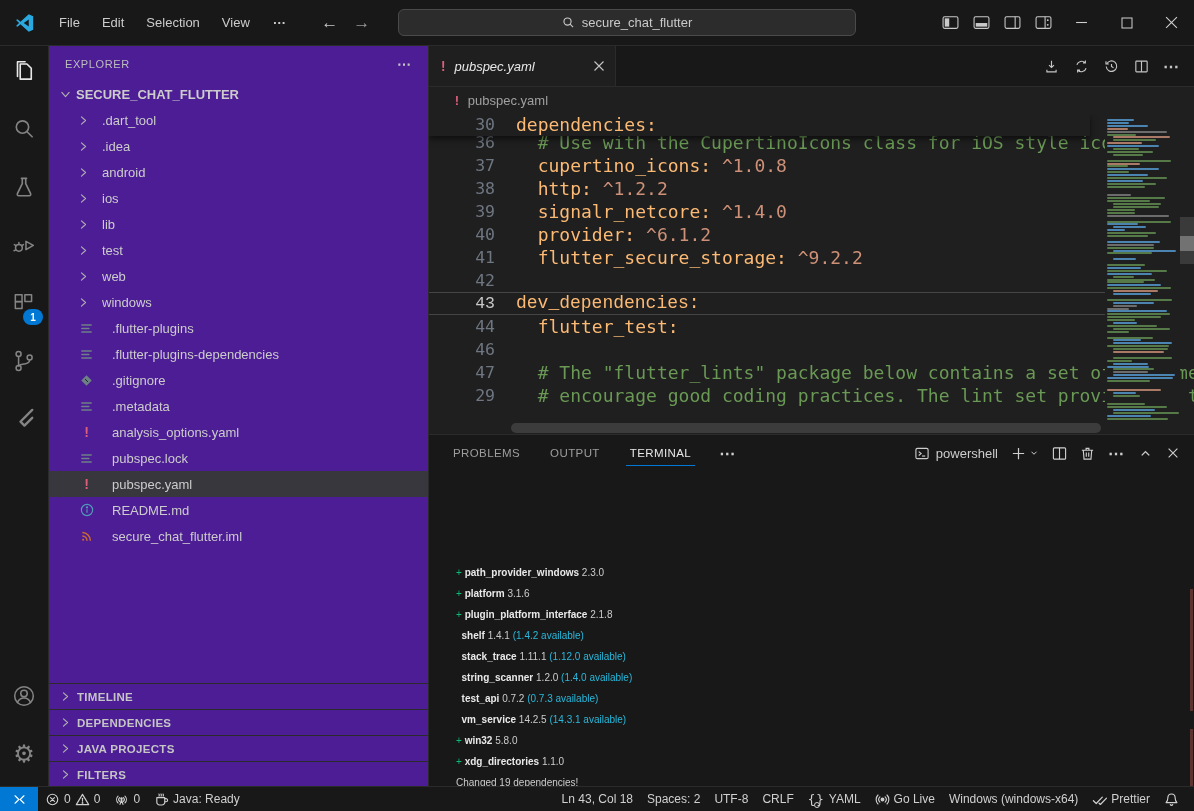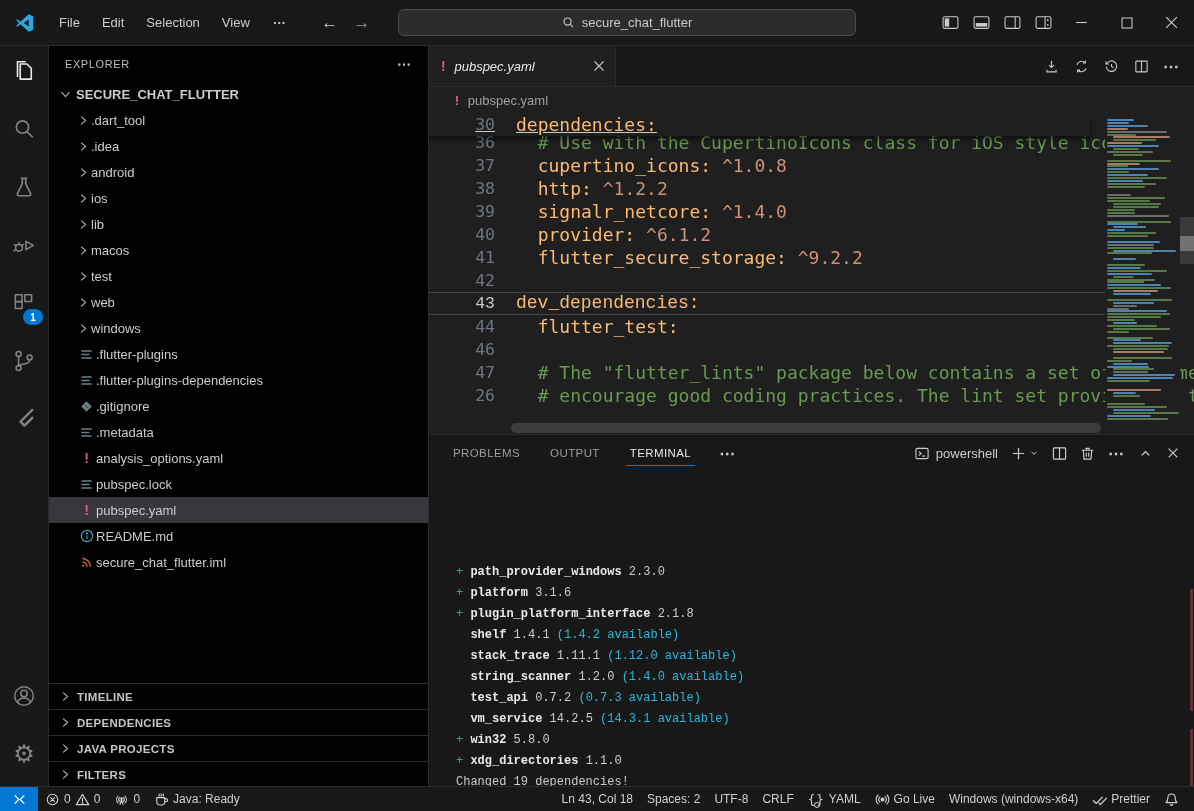--- a/index.html
+++ b/index.html
@@ -30,30 +30,30 @@
   .abitem{position:relative;width:48px;height:50px;display:flex;align-items:center;justify-content:center;
           color:#848484;margin-bottom:8px;}
   .abitem.active{color:#e7e7e7;}
   .abitem .badge{position:absolute;right:5px;bottom:3px;min-width:16px;height:16px;border-radius:9px;
                  background:#0078d4;color:#fff;font-size:10px;display:flex;align-items:center;
                  justify-content:center;padding:0 2px;font-weight:bold;}
   .abspacer{flex:1}
   .gearglyph{font-family:"DejaVu Sans",sans-serif;font-size:24px;line-height:1;}
 
   
-  .sidebar{position:absolute;left:49px;top:46px;bottom:24px;width:379px;background:#000000;
+  .sidebar{position:absolute;left:49px;top:46px;bottom:24px;width:379px;background:#4c1d95;
            border-right:1px solid #2b2b2b;overflow:hidden;}
   .sbheader{height:35px;display:flex;align-items:center;padding:0 16px;font-size:11px;
             letter-spacing:.6px;color:#bdbdbd;}
   .sbheader .more{margin-left:auto;font-weight:bold;font-size:14px;color:#c5c5c5;letter-spacing:1px;}
   .treerow{height:26px;display:flex;align-items:center;font-size:13px;color:#cccccc;
            white-space:nowrap;cursor:default;}
   .treerow.rootrow{font-weight:bold;padding-left:10px;gap:4px;}
-  .treerow.folder{padding-left:28px;gap:1px;}
-  .treerow.file{padding-left:30px;gap:2px;}
+  .treerow.folder{padding-left:28px;gap:12px;}
+  .treerow.file{padding-left:30px;gap:18px;}
   .treerow.selected{background:#37373d;}
   .chev{color:#b0b0b0;display:flex;}
   .ficon{width:15px;display:flex;justify-content:center;align-items:center;font-weight:bold;}
   .ficon.yaml{color:#dd5f7a;font-size:14.5px;font-family:"DejaVu Sans Mono",monospace;}
   .sbsections{position:absolute;left:0;right:0;bottom:0;}
   .secrow{height:25px;border-top:1px solid #2b2b2b;display:flex;align-items:center;
           padding-left:10px;gap:5px;font-size:11.5px;font-weight:bold;color:#c5c5c5;letter-spacing:.3px;}
 
   
   .editorarea{position:absolute;left:429px;top:46px;right:0;bottom:24px;display:flex;
@@ -71,41 +71,41 @@
   .coderegion{position:relative;height:320px;overflow:hidden;background:#1f1f1f;
               font-family:"DejaVu Sans Mono",monospace;font-size:18px;line-height:23px;}
   .codelines{position:absolute;left:0;right:89px;top:17px;}
   .cl{display:flex;height:23px;white-space:pre;}
   .cl .ln{width:66px;flex:none;text-align:right;padding-right:21px;color:#6e7681;font-size:16.5px;}
   .cl .ct{flex:1;}
   .cl.current{border-top:1px solid #454545;border-bottom:1px solid #454545;height:21px;line-height:21px;font-family:Liberation Mono, monospace;}
   .cl.current .ln{color:#c8c8c8;}
   .tok-key{color:#fdba74}.tok-str{color:#ce9178}.tok-com{color:#6a9955}
   .sticky{position:absolute;left:0;right:104px;top:0;height:22px;background:#1f1f1f;z-index:3;
-          box-shadow:0 3px 6px rgba(0,0,0,.55);display:flex;white-space:pre;line-height:22px;text-decoration:underline;}
+          box-shadow:0 3px 6px rgba(0,0,0,.55);display:flex;white-space:pre;line-height:22px;}
   .sticky .ln{width:66px;flex:none;text-align:right;padding-right:21px;color:#6e7681;font-size:16.5px;}
   .minimap{position:absolute;top:0;right:14px;width:75px;bottom:0;background:#1f1f1f;overflow:hidden;}
   .mmline{position:absolute;height:2px;border-radius:1px;}
   .vthumb{position:absolute;right:0;top:103px;width:14px;height:47px;background:rgba(121,121,121,.3);}
   .vthumb2{position:absolute;right:0;top:122px;width:14px;height:15px;background:rgba(170,170,170,.5);}
   .hthumb{position:absolute;left:82px;bottom:1px;width:590px;height:10px;border-radius:5px;
           background:rgba(121,121,121,.32);}
 
   
   .panel{flex:1;border-top:1px solid #2b2b2b;background:#181818;display:flex;flex-direction:column;min-height:0;}
   .panelheader{height:36px;display:flex;align-items:center;padding-left:20px;flex:none;}
   .ptab{height:36px;display:flex;align-items:center;padding:0 4px;margin-right:22px;font-size:11.5px;
         letter-spacing:.4px;color:#9d9d9d;position:relative;}
   .ptab.active{color:#e7e7e7;}
   .ptab.active::after{content:"";position:absolute;left:0;right:0;bottom:5px;height:1.5px;background:#0078d4;}
   .pmore{color:#cfcfcf;margin-left:2px;font-weight:bold;letter-spacing:1px;}
   .panelactions{margin-left:auto;display:flex;align-items:center;gap:13px;padding-right:14px;color:#cfcfcf;}
   .psgroup{display:flex;align-items:center;gap:6px;font-size:13px;color:#cccccc;}
   .plusgroup{display:flex;align-items:center;gap:3px;}
-  .terminal{flex:1;position:relative;font-family:Liberation Mono, monospace;font-size:12px;
+  .terminal{flex:1;position:relative;font-family:Liberation Sans, sans-serif;font-size:10px;
             line-height:21px;padding:7px 0 0 27px;white-space:pre;overflow:hidden;color:#cccccc;}
   .t-plus{color:#0dbc79}.t-name{font-weight:bold;color:#e9e9e9}.t-pln{color:#cccccc}.t-cyan{color:#29b8db}
   .tline{position:relative;}
   .tscroll{position:absolute;right:1px;top:118px;width:3px;height:122px;background:#5d3330;}
   .tscroll2{position:absolute;right:1px;top:258px;width:3px;height:60px;background:#5d3330;}
 
   
   .statusbar{position:absolute;left:0;right:0;bottom:0;height:24px;background:#181818;
              border-top:1px solid #2b2b2b;display:flex;align-items:center;font-size:12px;color:#d0d0d0;}
   .remoteitem{width:38px;height:24px;background:#0078d4;color:#fff;display:flex;align-items:center;
@@ -298,28 +298,20 @@
           </span>
           <span>ios</span>
         </div>
         <div class="treerow folder">
           <span class="chev">
             <svg width="13" height="13" viewBox="0 0 16 16" fill="none" stroke="currentColor" stroke-width="1.4" stroke-linecap="round" stroke-linejoin="round">
               <path d="m5.5 3.5 5 4.5-5 4.5"></path>
             </svg>
           </span>
           <span>lib</span>
-        </div>
-        <div class="treerow folder">
-          <span class="chev">
-            <svg width="13" height="13" viewBox="0 0 16 16" fill="none" stroke="currentColor" stroke-width="1.4" stroke-linecap="round" stroke-linejoin="round">
-              <path d="m5.5 3.5 5 4.5-5 4.5"></path>
-            </svg>
-          </span>
-          <span>macos</span>
         </div>
         <div class="treerow folder">
           <span class="chev">
             <svg width="13" height="13" viewBox="0 0 16 16" fill="none" stroke="currentColor" stroke-width="1.4" stroke-linecap="round" stroke-linejoin="round">
               <path d="m5.5 3.5 5 4.5-5 4.5"></path>
             </svg>
           </span>
           <span>test</span>
         </div>
         <div class="treerow folder">
@@ -496,21 +488,21 @@
           <div class="cl"><span class="ln">37</span><span class="ct"><span class="tok-key">  cupertino_icons: </span><span class="tok-str">^1.0.8</span></span></div>
           <div class="cl"><span class="ln">38</span><span class="ct"><span class="tok-key">  http: </span><span class="tok-str">^1.2.2</span></span></div>
           <div class="cl"><span class="ln">39</span><span class="ct"><span class="tok-key">  signalr_netcore: </span><span class="tok-str">^1.4.0</span></span></div>
           <div class="cl"><span class="ln">40</span><span class="ct"><span class="tok-key">  provider: </span><span class="tok-str">^6.1.2</span></span></div>
           <div class="cl"><span class="ln">41</span><span class="ct"><span class="tok-key">  flutter_secure_storage: </span><span class="tok-str">^9.2.2</span></span></div>
           <div class="cl"><span class="ln">42</span><span class="ct"></span></div>
           <div class="cl current"><span class="ln">43</span><span class="ct"><span class="tok-key">dev_dependencies:</span></span></div>
           <div class="cl"><span class="ln">44</span><span class="ct"><span class="tok-key">  flutter_test:</span></span></div>
           <div class="cl"><span class="ln">46</span><span class="ct"></span></div>
           <div class="cl"><span class="ln">47</span><span class="ct"><span class="tok-com">  # The "flutter_lints" package below contains a set of recommen</span></span></div>
-          <div class="cl"><span class="ln">26</span><span class="ct"><span class="tok-com">  # encourage good coding practices. The lint set provided by th</span></span></div>
+          <div class="cl"><span class="ln">29</span><span class="ct"><span class="tok-com">  # encourage good coding practices. The lint set provided by th</span></span></div>
         </div>
       <div class="minimap" id="minimap">
           <div class="mmline" style="background: rgba(86, 156, 214, 0.8); top: 5px; left: 2px; width: 27.1277px;"></div>
           <div class="mmline" style="background: rgba(86, 156, 214, 0.8); top: 7.9px; left: 2px; width: 21.923px;"></div>
           <div class="mmline" style="background: rgba(86, 156, 214, 0.8); top: 10.8px; left: 2px; width: 40.9838px;"></div>
           <div class="mmline" style="background: rgba(206, 145, 120, 0.8); top: 13.7px; left: 2px; width: 20.5375px;"></div>
           <div class="mmline" style="background: rgba(160, 160, 160, 0.6); top: 16.6px; left: 2px; width: 60.4734px;"></div>
           <div class="mmline" style="background: rgba(106, 153, 85, 0.75); top: 19.5px; left: 2px; width: 28.9483px;"></div>
           <div class="mmline" style="background: rgba(206, 145, 120, 0.8); top: 22.4px; left: 8px; width: 57.4697px;"></div>
           <div class="mmline" style="background: rgba(106, 153, 85, 0.75); top: 25.3px; left: 8px; width: 42.8644px;"></div>

